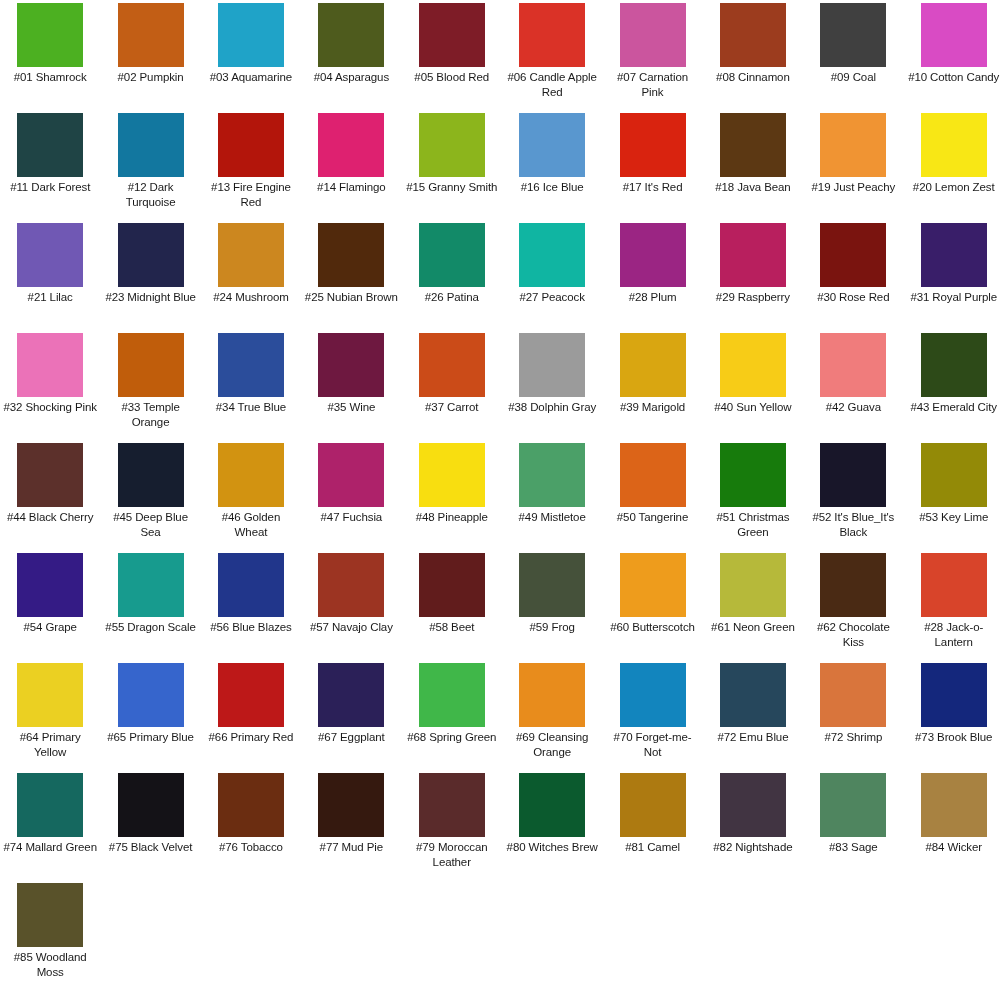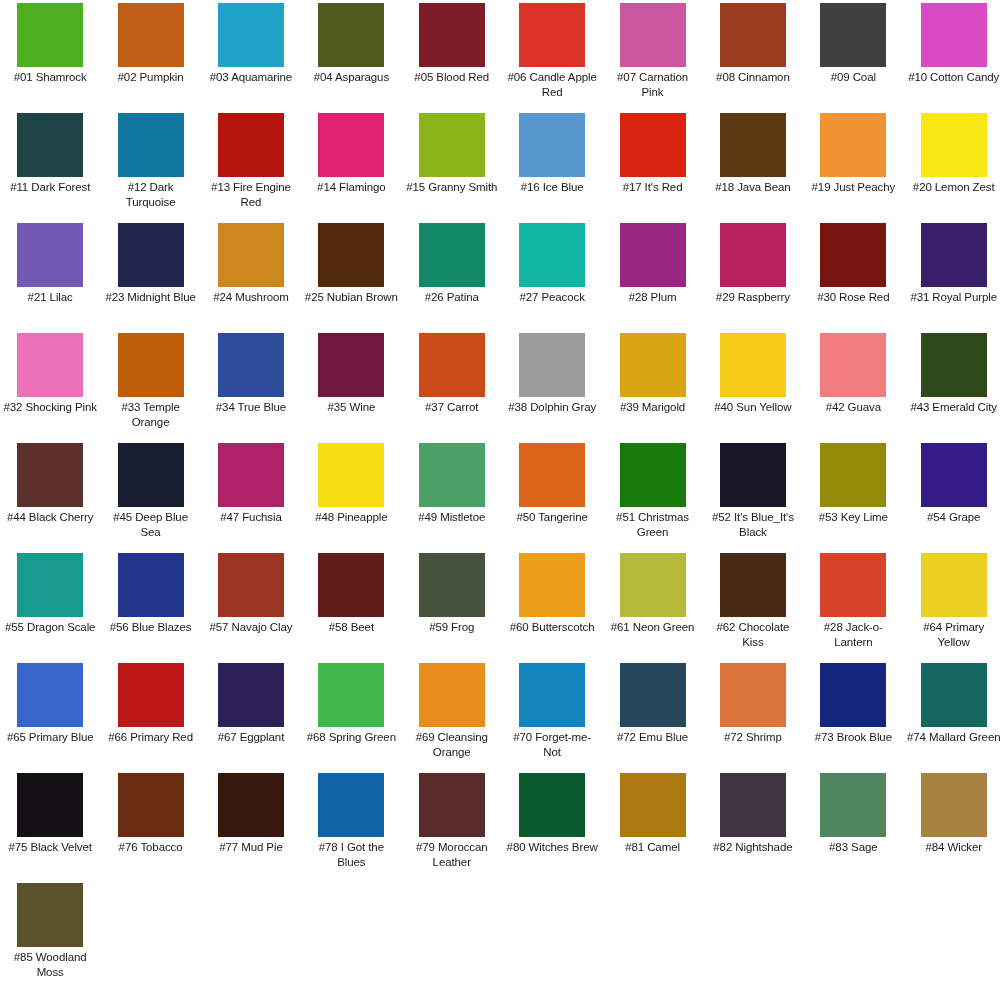--- a/index.html
+++ b/index.html
@@ -215,20 +215,24 @@
     </div>
     <div class="swatch-cell">
       <div class="swatch-chip" style="background-color: rgb(92, 48, 43);"></div>
       <div class="swatch-label">#44 Black Cherry</div>
     </div>
     <div class="swatch-cell">
       <div class="swatch-chip" style="background-color: rgb(22, 30, 47);"></div>
       <div class="swatch-label">#45 Deep Blue Sea</div>
     </div>
     <div class="swatch-cell">
+      <div class="swatch-chip" style="background-color: rgb(210, 147, 17);"></div>
+      <div class="swatch-label">#46 Golden Wheat</div>
+    </div>
+    <div class="swatch-cell">
       <div class="swatch-chip" style="background-color: rgb(174, 34, 106);"></div>
       <div class="swatch-label">#47 Fuchsia</div>
     </div>
     <div class="swatch-cell">
       <div class="swatch-chip" style="background-color: rgb(248, 222, 16);"></div>
       <div class="swatch-label">#48 Pineapple</div>
     </div>
     <div class="swatch-cell">
       <div class="swatch-chip" style="background-color: rgb(75, 160, 104);"></div>
       <div class="swatch-label">#49 Mistletoe</div>
@@ -337,24 +341,20 @@
       <div class="swatch-chip" style="background-color: rgb(20, 18, 23);"></div>
       <div class="swatch-label">#75 Black Velvet</div>
     </div>
     <div class="swatch-cell">
       <div class="swatch-chip" style="background-color: rgb(107, 45, 17);"></div>
       <div class="swatch-label">#76 Tobacco</div>
     </div>
     <div class="swatch-cell">
       <div class="swatch-chip" style="background-color: rgb(53, 25, 15);"></div>
       <div class="swatch-label">#77 Mud Pie</div>
-    </div>
-    <div class="swatch-cell">
-      <div class="swatch-chip" style="background-color: rgb(15, 99, 165);"></div>
-      <div class="swatch-label">#78 I Got the Blues</div>
     </div>
     <div class="swatch-cell">
       <div class="swatch-chip" style="background-color: rgb(90, 43, 43);"></div>
       <div class="swatch-label">#79 Moroccan Leather</div>
     </div>
     <div class="swatch-cell">
       <div class="swatch-chip" style="background-color: rgb(11, 90, 46);"></div>
       <div class="swatch-label">#80 Witches Brew</div>
     </div>
     <div class="swatch-cell">

